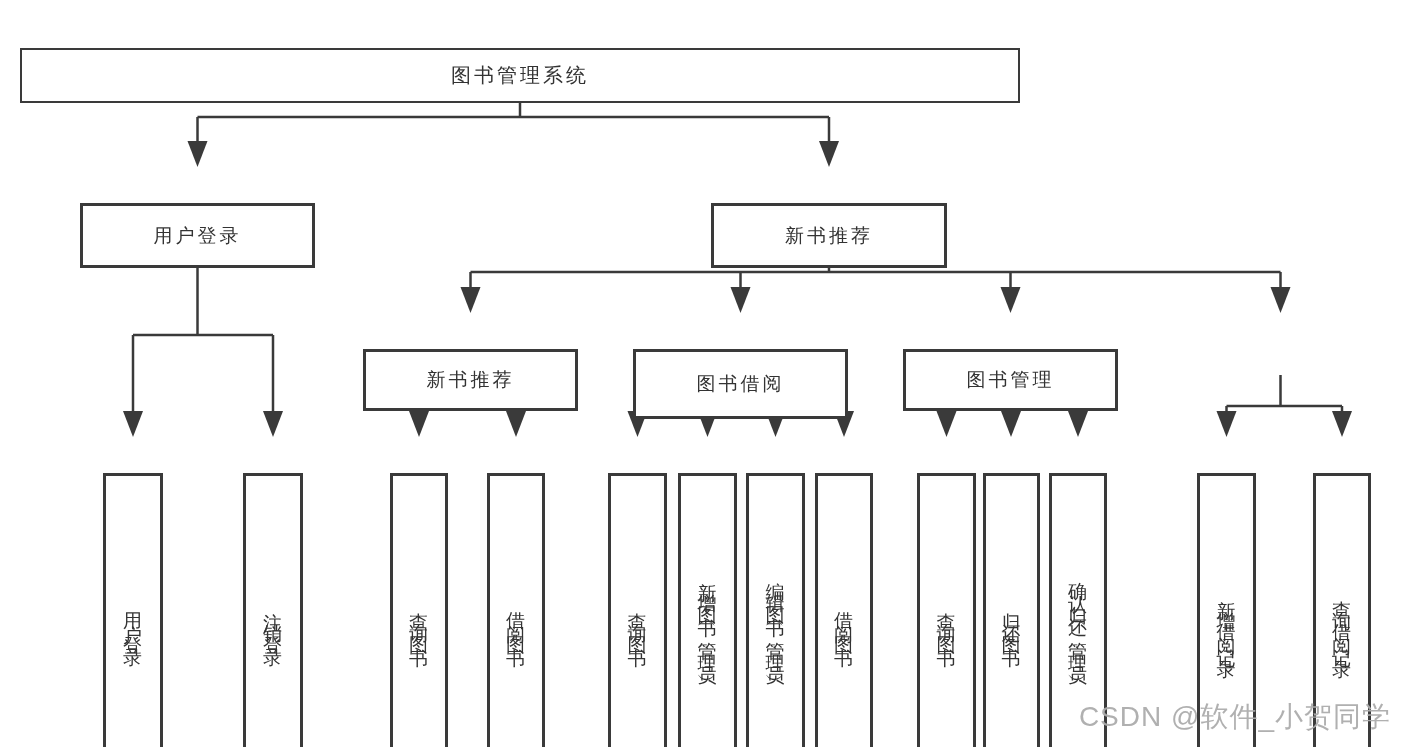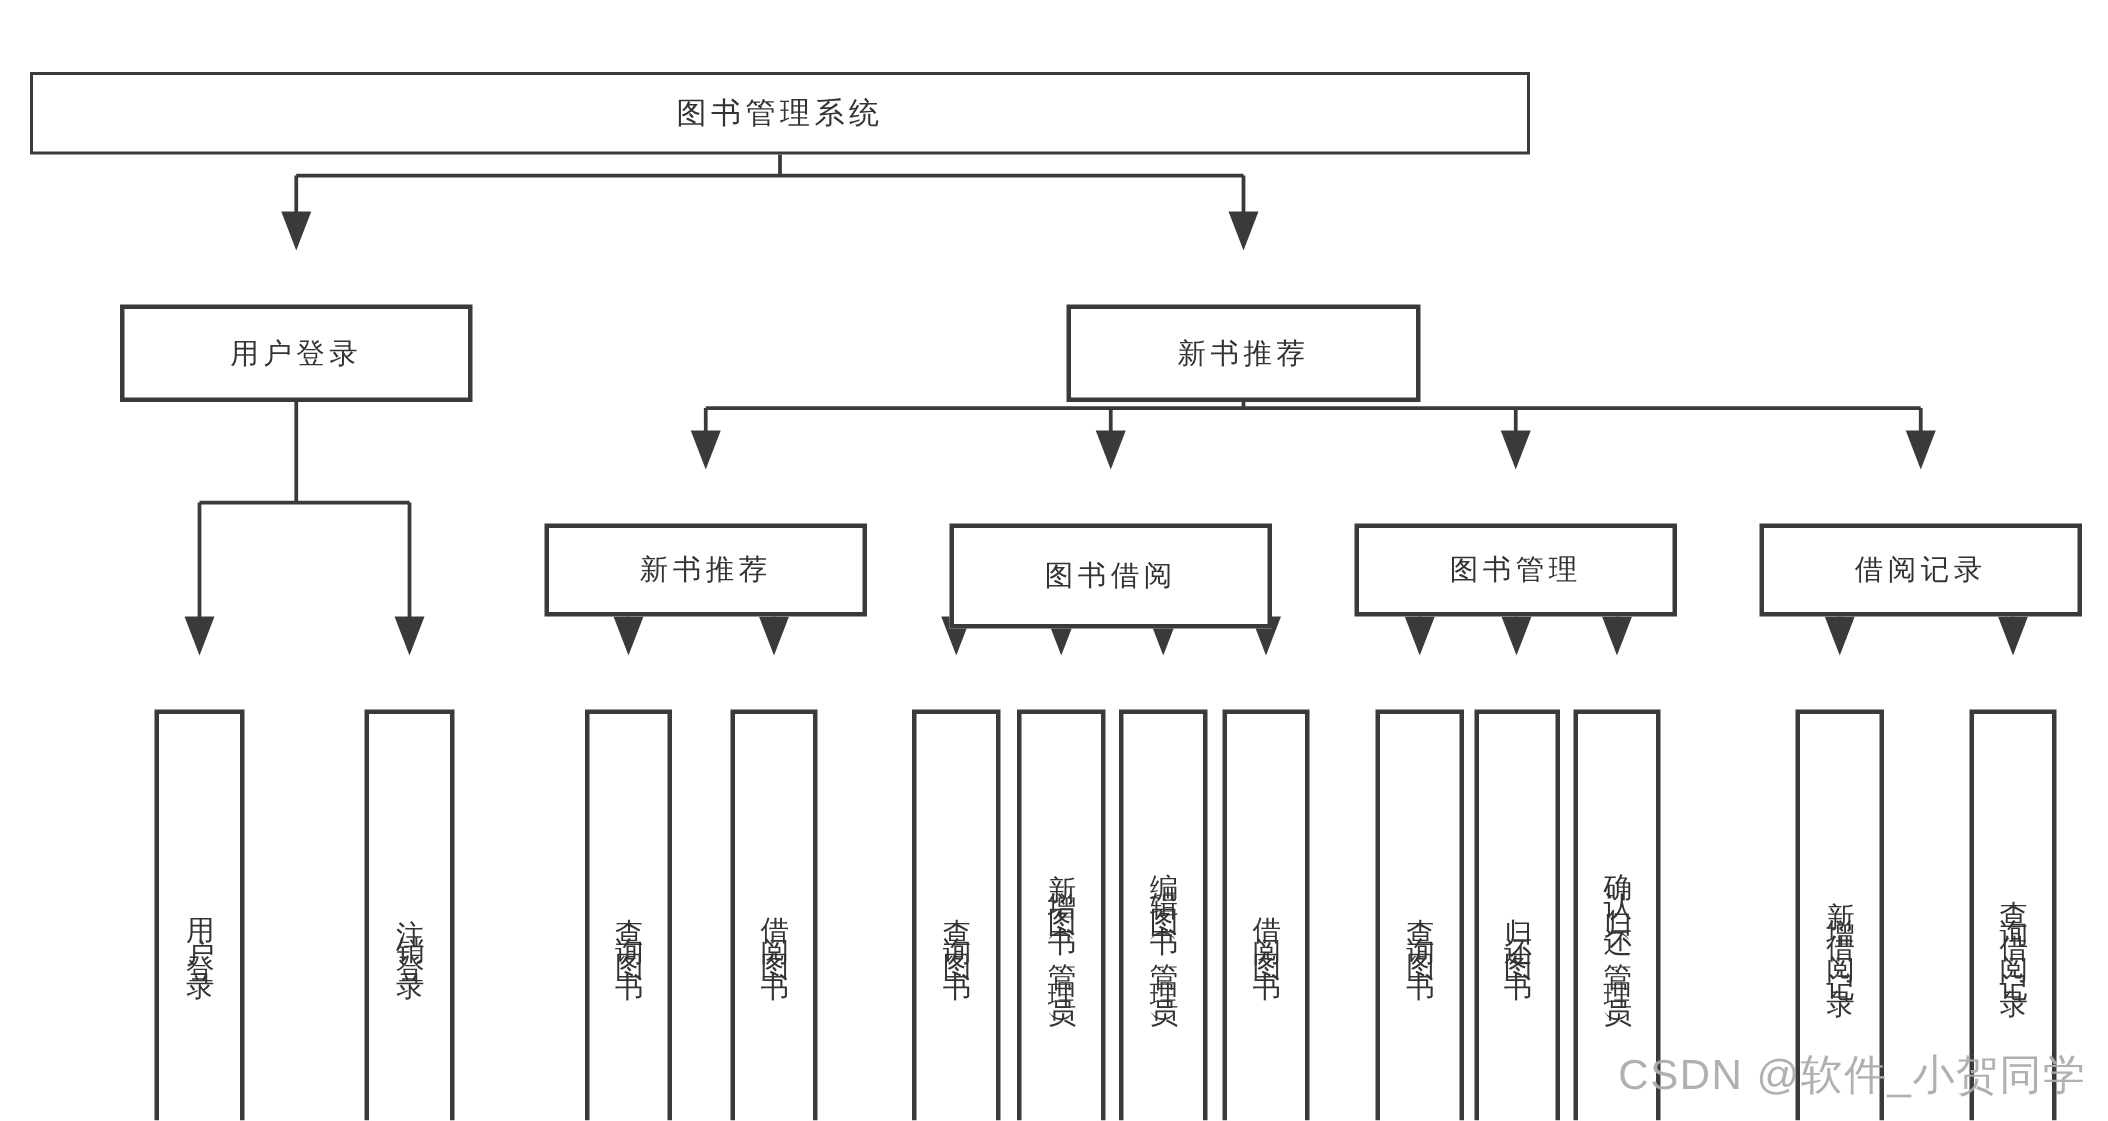--- a/index.html
+++ b/index.html
@@ -140,21 +140,20 @@
   </svg>
 
   <div class="node root" style="left:20px;top:12px;width:1000px;height:55px">图书管理系统</div>
 
   <div class="node" style="left:80px;top:167px;width:235px;height:65px">用户登录</div>
   <div class="node" style="left:711px;top:167px;width:236px;height:65px">新书推荐</div>
 
   <div class="node" style="left:363px;top:313px;width:215px;height:62px">新书推荐</div>
   <div class="node" style="left:633px;top:313px;width:215px;height:70px">图书借阅</div>
   <div class="node" style="left:903px;top:313px;width:215px;height:62px">图书管理</div>
-  <div class="node" style="left:1173px;top:313px;width:215px;height:62px">借阅记录</div>
 
   <div class="node vert" style="left:103px;top:437px;width:60px;height:296px">用户登录</div>
   <div class="node vert" style="left:243px;top:437px;width:60px;height:296px">注销登录</div>
 
   <div class="node vert" style="left:390px;top:437px;width:58px;height:296px">查询图书</div>
   <div class="node vert" style="left:487px;top:437px;width:58px;height:296px">借阅图书</div>
 
   <div class="node vert" style="left:608px;top:437px;width:59px;height:296px">查询图书</div>
   <div class="node vert" style="left:678px;top:437px;width:59px;height:296px">新增图书（管理员）</div>
   <div class="node vert" style="left:746px;top:437px;width:59px;height:296px">编辑图书（管理员）</div>

